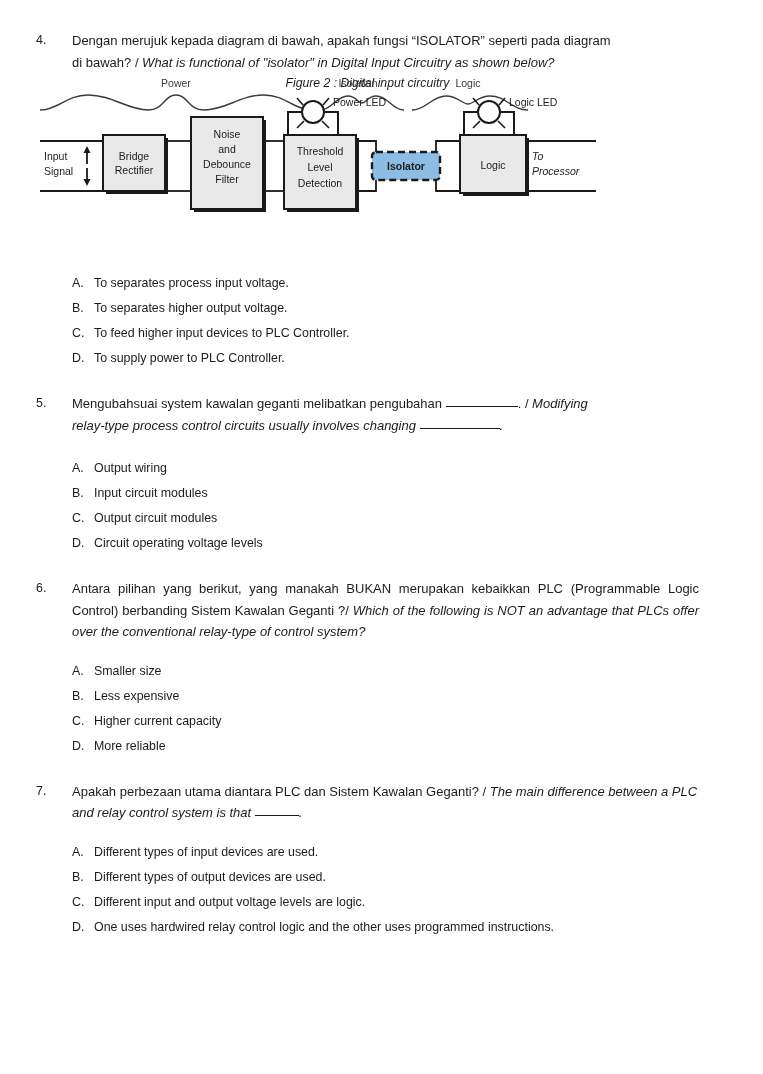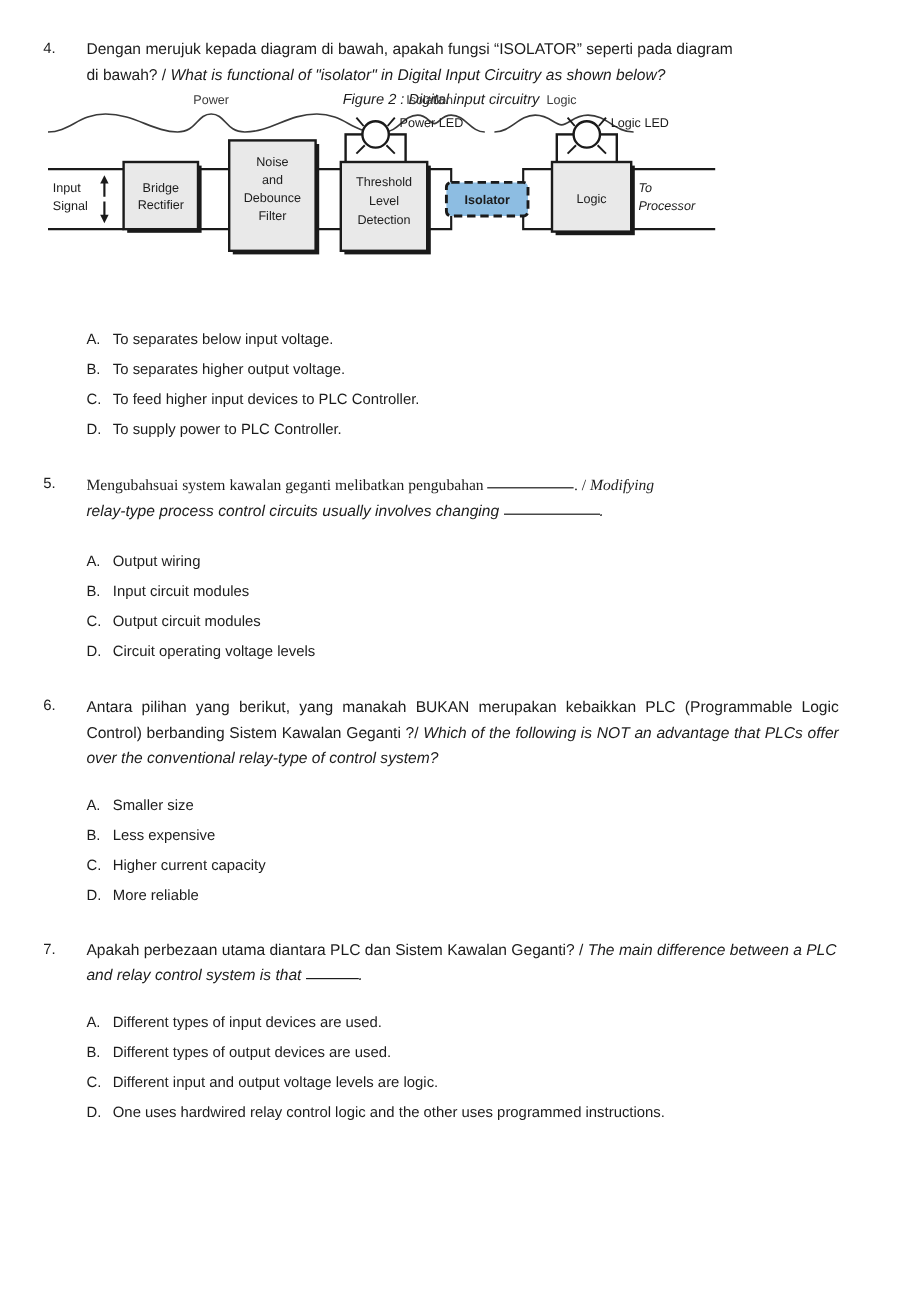--- a/index.html
+++ b/index.html
@@ -228,42 +228,42 @@
         <text class="lbl-i" x="496" y="84">To</text>
         <text class="lbl-i" x="496" y="99">Processor</text>
       </svg>
 
       <div class="figure-caption">Figure 2 : Digital input circuitry</div>
     </div>
 
     <div class="options">
       <div class="option">
         <span class="opt-letter">A.</span>
-        <span class="opt-text">To separates below input voltage.</span>
+        <span class="opt-text">To separates process input voltage.</span>
       </div>
       <div class="option">
         <span class="opt-letter">B.</span>
         <span class="opt-text">To separates higher output voltage.</span>
       </div>
       <div class="option">
         <span class="opt-letter">C.</span>
         <span class="opt-text">To feed higher input devices to PLC Controller.</span>
       </div>
       <div class="option">
         <span class="opt-letter">D.</span>
         <span class="opt-text">To supply power to PLC Controller.</span>
       </div>
     </div>
 
     <div class="spacer-opts"></div>
 
     <div class="question">
       <div class="q-num">5.</div>
       <div class="q-body">
-        <span style="display:block; text-align:justify;font-family:Liberation Serif, serif;">
+        <span style="display:block; text-align:justify;">
           <span>Mengubahsuai system kawalan geganti melibatkan pengubahan </span><span class="blank-long"></span><span>. / </span><i>Modifying</i>
         </span>
         <span style="display:block;">
           <i>relay-type process control circuits usually involves changing </i><span class="blank-med"></span><i>.</i>
         </span>
       </div>
     </div>
 
     <div class="options" style="margin-top:20px;">
       <div class="option">

